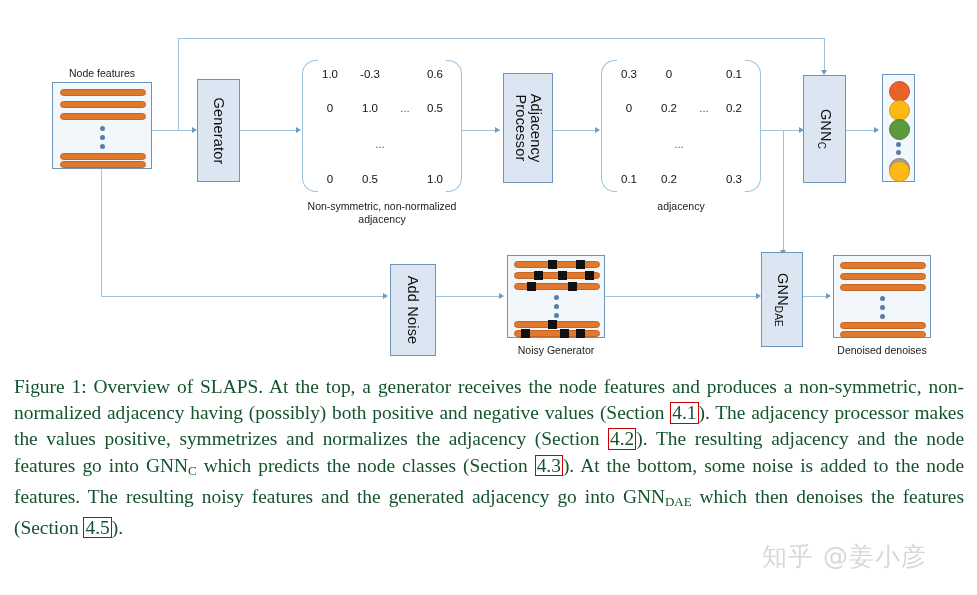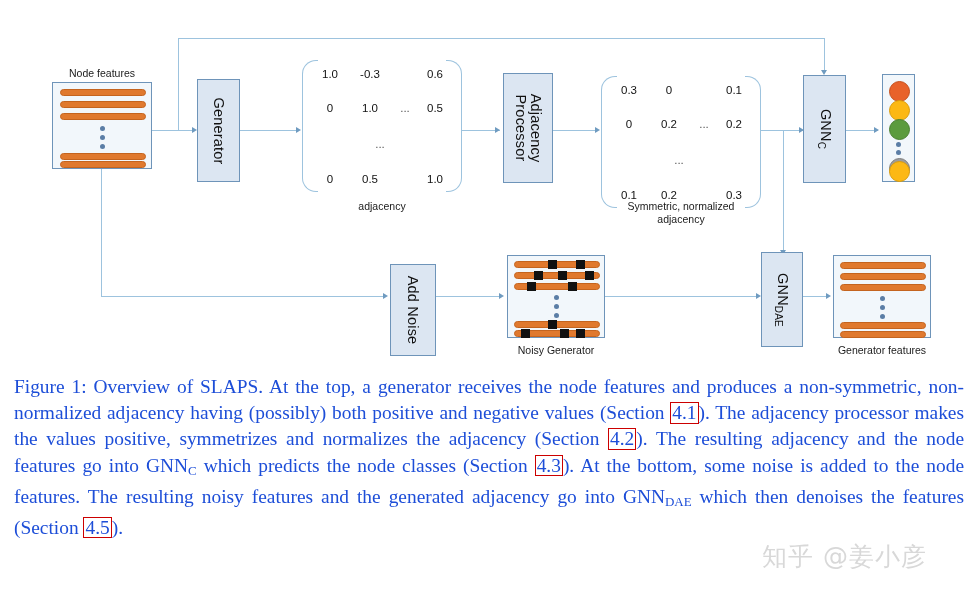--- a/index.html
+++ b/index.html
@@ -35,21 +35,21 @@
 
   .matwrap{position:absolute;}
   .mrow{position:absolute;width:100%;font-size:11.5px;color:#111;}
   .mcell{position:absolute;text-align:center;transform:translateX(-50%);}
   .brk{position:absolute;width:16px;border:1.3px solid #9dc3de;box-sizing:border-box;}
   .brkL{border-right:none;border-radius:14px 0 0 14px;}
   .brkR{border-left:none;border-radius:0 14px 14px 0;}
 
   #caption{position:absolute;left:14px;top:374px;width:950px;
            font-family:"Liberation Serif",serif;font-size:19.4px;line-height:26.2px;
-           color:#1d4ed8;text-align:justify;text-justify:inter-word;}
+           color:#14532d;text-align:justify;text-justify:inter-word;}
   #caption .sub{font-size:13px;vertical-align:-3px;}
   .lnkbox{border:1.6px solid #cc0000;padding:0 1px;display:inline-block;line-height:1.0;}
 
   #watermark{position:absolute;left:762px;top:540px;font-size:25px;color:#d8d8d8;
              font-family:"DejaVu Sans",sans-serif;letter-spacing:1px;white-space:nowrap;}
 </style>
 </head>
 <body>
 
 <div id="figure">
@@ -103,37 +103,38 @@
     <div class="mrow" style="top:78px;">
       <span class="mcell" style="left:78px;color:#555;">...</span>
     </div>
     <div class="mrow" style="top:113px;">
       <span class="mcell" style="left:28px;">0</span>
       <span class="mcell" style="left:68px;">0.5</span>
       <span class="mcell" style="left:133px;">1.0</span>
     </div>
   </div>
   <div class="caption-wrap" style="left:292px;top:200px;width:180px;">
+    <div>Non-symmetric, non-normalized</div>
     <div>adjacency</div>
   </div>
 
   <div class="ln lnh" style="left:462px;top:130px;width:38px;"></div>
   <div class="arrowR" style="left:495px;top:126.5px;"></div>
 
   <div class="box" style="left:503px;top:73px;width:50px;height:110px;">
     <div class="vlabel" style="text-align:center;">
       <span style="display:block;line-height:15px;">Adjacency</span>
       <span style="display:block;line-height:15px;">Processor</span>
     </div>
   </div>
 
   <div class="ln lnh" style="left:553px;top:130px;width:42px;"></div>
   <div class="arrowR" style="left:595px;top:126.5px;"></div>
 
-  <div class="matwrap" style="left:601px;top:76px;width:140px;height:132px;">
+  <div class="matwrap" style="left:601px;top:60px;width:140px;height:132px;">
     <div class="brk brkL" style="left:0px;top:0px;height:132px;"></div>
     <div class="brk brkR" style="left:144px;top:0px;height:132px;"></div>
 
     <div class="mrow" style="top:8px;">
       <span class="mcell" style="left:28px;">0.3</span>
       <span class="mcell" style="left:68px;">0</span>
       <span class="mcell" style="left:133px;">0.1</span>
     </div>
     <div class="mrow" style="top:42px;">
       <span class="mcell" style="left:28px;">0</span>
@@ -144,21 +145,20 @@
     <div class="mrow" style="top:78px;">
       <span class="mcell" style="left:78px;color:#555;">...</span>
     </div>
     <div class="mrow" style="top:113px;">
       <span class="mcell" style="left:28px;">0.1</span>
       <span class="mcell" style="left:68px;">0.2</span>
       <span class="mcell" style="left:133px;">0.3</span>
     </div>
   </div>
   <div class="caption-wrap" style="left:591px;top:200px;width:180px;">
-    <div>Symmetric, normalized</div>
     <div>adjacency</div>
   </div>
 
   <div class="ln lnh" style="left:761px;top:130px;width:42px;"></div>
   <div class="arrowR" style="left:799px;top:126.5px;"></div>
   <div class="ln lnv" style="left:783px;top:130px;height:120px;"></div>
   <div class="arrowD" style="left:779.5px;top:250px;"></div>
 
   <div class="box" style="left:803px;top:75px;width:43px;height:108px;">
     <div class="vlabel"><span>GNN</span><sub style="font-size:10px;">C</sub></div>
@@ -225,19 +225,19 @@
   <div class="vbox" style="left:833px;top:255px;width:98px;height:83px;">
     <div class="bar" style="left:6px;top:6px;width:86px;"></div>
     <div class="bar" style="left:6px;top:17px;width:86px;"></div>
     <div class="bar" style="left:6px;top:28px;width:86px;"></div>
     <div class="dot" style="left:46px;top:40px;"></div>
     <div class="dot" style="left:46px;top:49px;"></div>
     <div class="dot" style="left:46px;top:58px;"></div>
     <div class="bar" style="left:6px;top:66px;width:86px;"></div>
     <div class="bar" style="left:6px;top:75px;width:86px;"></div>
   </div>
-  <div class="caption-small" style="left:831px;top:344px;width:102px;">Generator features</div>
+  <div class="caption-small" style="left:831px;top:344px;width:102px;">Denoised denoises</div>
 
 </div>
 
 <div id="caption"><span>Figure 1:</span><span>  Overview of SLAPS. At the top, a generator receives the node features and produces a non-symmetric, non-normalized adjacency having (possibly) both positive and negative values (Section </span><span class="lnkbox">4.1</span><span>).  The adjacency processor makes the values positive, symmetrizes and normalizes the adjacency (Section </span><span class="lnkbox">4.2</span><span>).  The resulting adjacency and the node features go into GNN</span><span class="sub">C</span><span> which predicts the node classes (Section </span><span class="lnkbox">4.3</span><span>).  At the bottom, some noise is added to the node features. The resulting noisy features and the generated adjacency go into GNN</span><span class="sub">DAE</span><span> which then denoises the features (Section </span><span class="lnkbox">4.5</span><span>).</span></div>
 
 <div id="watermark">知乎 @姜小彦</div>
 
 </body></html>

